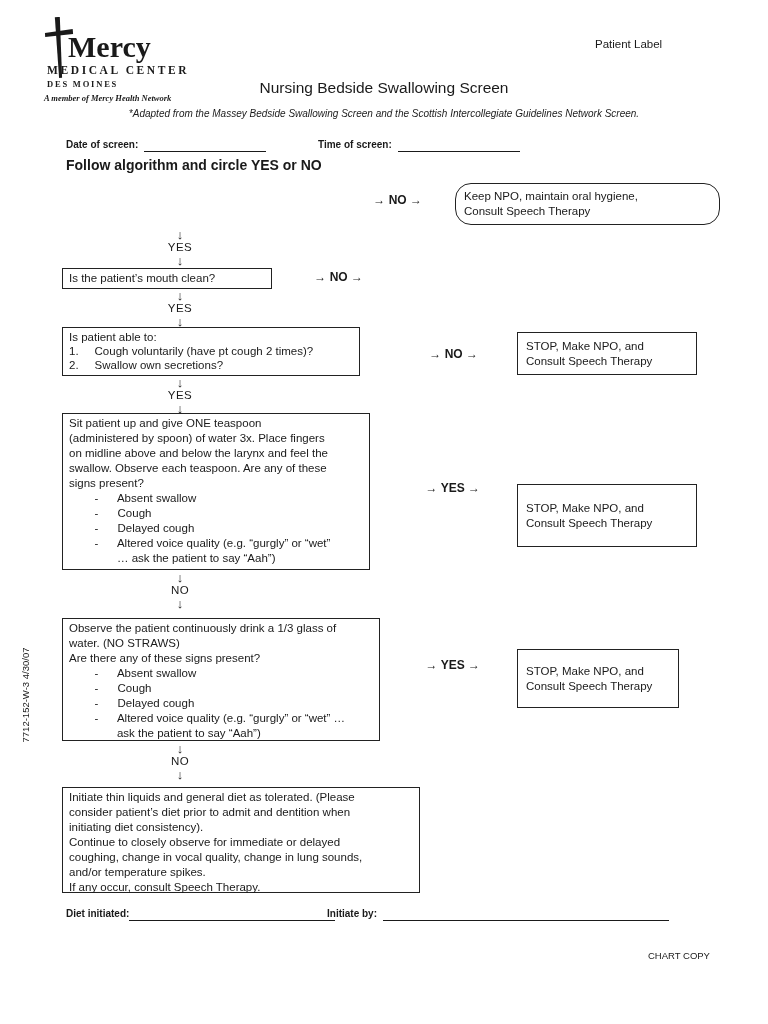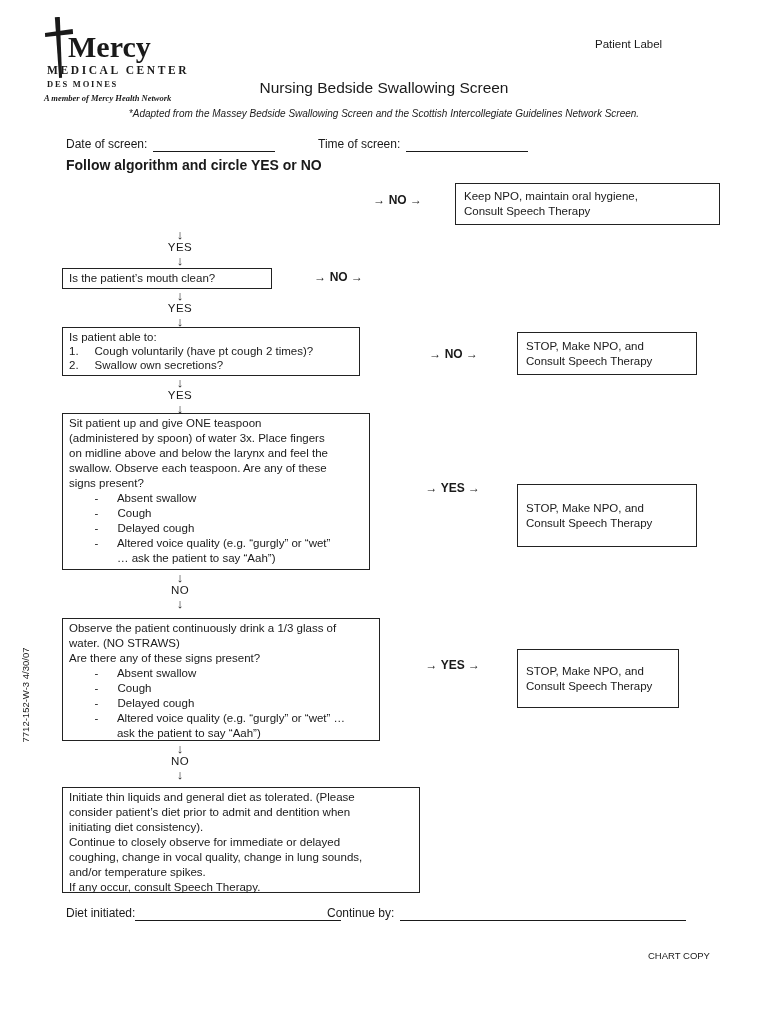--- a/index.html
+++ b/index.html
@@ -15,21 +15,21 @@
   
   .logo-name { font-family:"Liberation Serif", serif; font-size:30px; font-weight:bold; letter-spacing:0; }
   .logo-line2 { font-family:"Liberation Serif", serif; font-size:11.5px; letter-spacing:2.6px; font-weight:bold; }
   .logo-line3 { font-family:"Liberation Serif", serif; font-size:8.5px; letter-spacing:1.8px; font-weight:bold; }
   .logo-tagline { font-family:"Liberation Serif", serif; font-size:8.5px; font-style:italic; font-weight:bold; }
   .patient-label { font-size:11.5px; }
   .title { left:0; right:0; text-align:center; font-size:15.5px; }
   .subtitle { left:0; right:0; text-align:center; font-size:10px; }
 
   
-  .field-label { font-size:12px; }
+  .field-label { font-size:10px;font-weight:bold; }
   .uline { display:inline-block; border-bottom:1.2px solid #1a1a1a; height:13px; vertical-align:bottom; }
 
   .heading { font-size:14px; font-weight:bold; }
 
   
   .qbox {
     border:1.5px solid #222; white-space:pre-wrap;
     font-size:11.5px; line-height:14px; padding:2px 6px;
   }
   .lh15 { line-height:15px; }
@@ -75,21 +75,21 @@
   <div class="abs" style="left:66px; top:134px;">
     <span class="field-label">Date of screen:</span><span class="uline" style="width:122px; margin-left:6px;"></span>
   </div>
   <div class="abs" style="left:318px; top:134px;">
     <span class="field-label">Time of screen:</span><span class="uline" style="width:122px; margin-left:6px;"></span>
   </div>
 
   <div class="abs heading" style="left:66px; top:157px;">Follow algorithm and circle YES or NO</div>
 
   <div class="abs branch" style="left:352px; top:193px; width:70px;">→ NO →</div>
-  <div class="abs rbox" style="left:455px; top:183px; width:265px; height:42px;">Keep NPO, maintain oral hygiene,
+  <div class="abs rbox" style="left:455px; top:183px; width:265px; height:42px;border-radius:16px;">Keep NPO, maintain oral hygiene,
 Consult Speech Therapy</div>
   <div class="abs chain" style="left:150px; top:228px; width:60px;">
     <span class="arr">↓</span>
     <span class="lbl">YES</span>
     <span class="arr">↓</span>
   </div>
 
   <div class="abs qbox" style="left:62px; top:268px; width:210px; height:21px;">Is the patient’s mouth clean?</div>
   <div class="abs branch" style="left:293px; top:270px; width:70px;">→ NO →</div>
   <div class="abs chain" style="left:150px; top:289px; width:60px;">
@@ -151,20 +151,20 @@
 initiating diet consistency).
 Continue to closely observe for immediate or delayed
 coughing, change in vocal quality, change in lung sounds,
 and/or temperature spikes.
 If any occur, consult Speech Therapy.</div>
 
   <div class="abs" style="left:66px; top:903px;">
     <span class="field-label">Diet initiated:</span><span class="uline" style="width:206px;"></span>
   </div>
   <div class="abs" style="left:327px; top:903px;">
-    <span class="field-label">Continue by:</span><span class="uline" style="width:286px; margin-left:6px;"></span>
+    <span class="field-label">Initiate by:</span><span class="uline" style="width:286px; margin-left:6px;"></span>
   </div>
 
   <div class="abs chart-copy" style="left:648px; top:950px;">CHART COPY</div>
 
   <div class="abs form-number" style="left:25px; top:695px;">7712-152-W-3  4/30/07</div>
 
 </div>
 
 </body></html>

